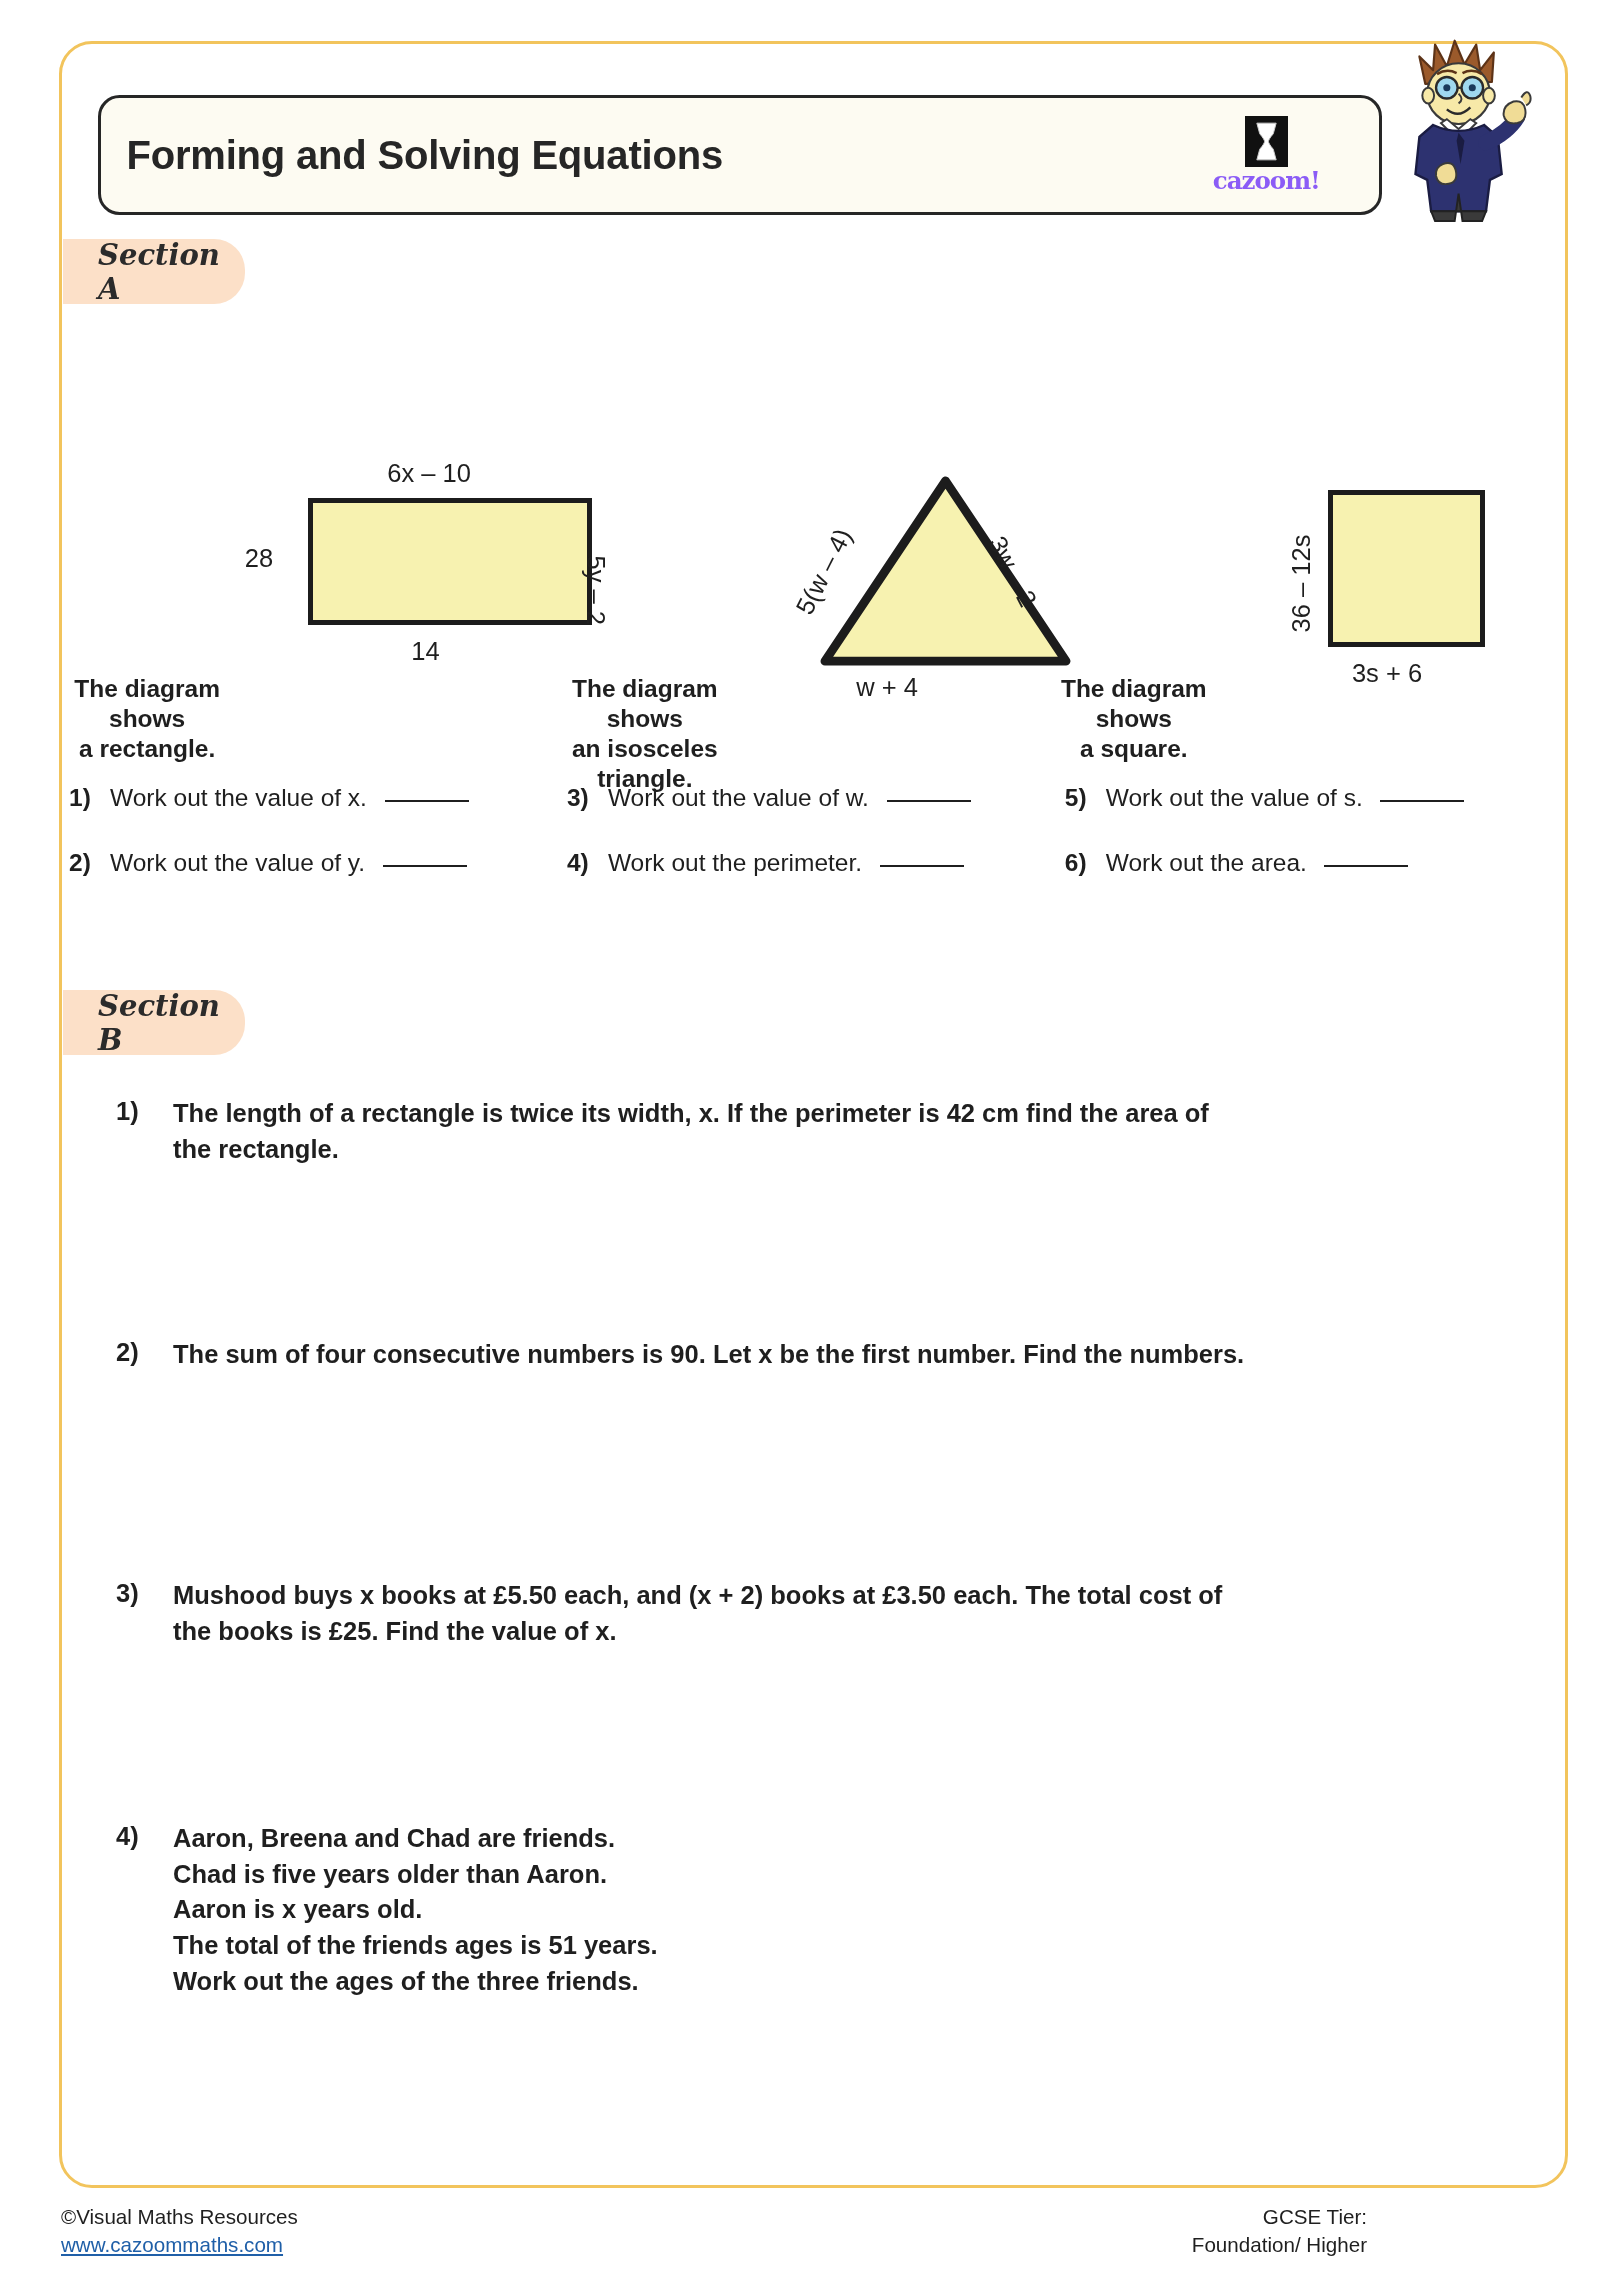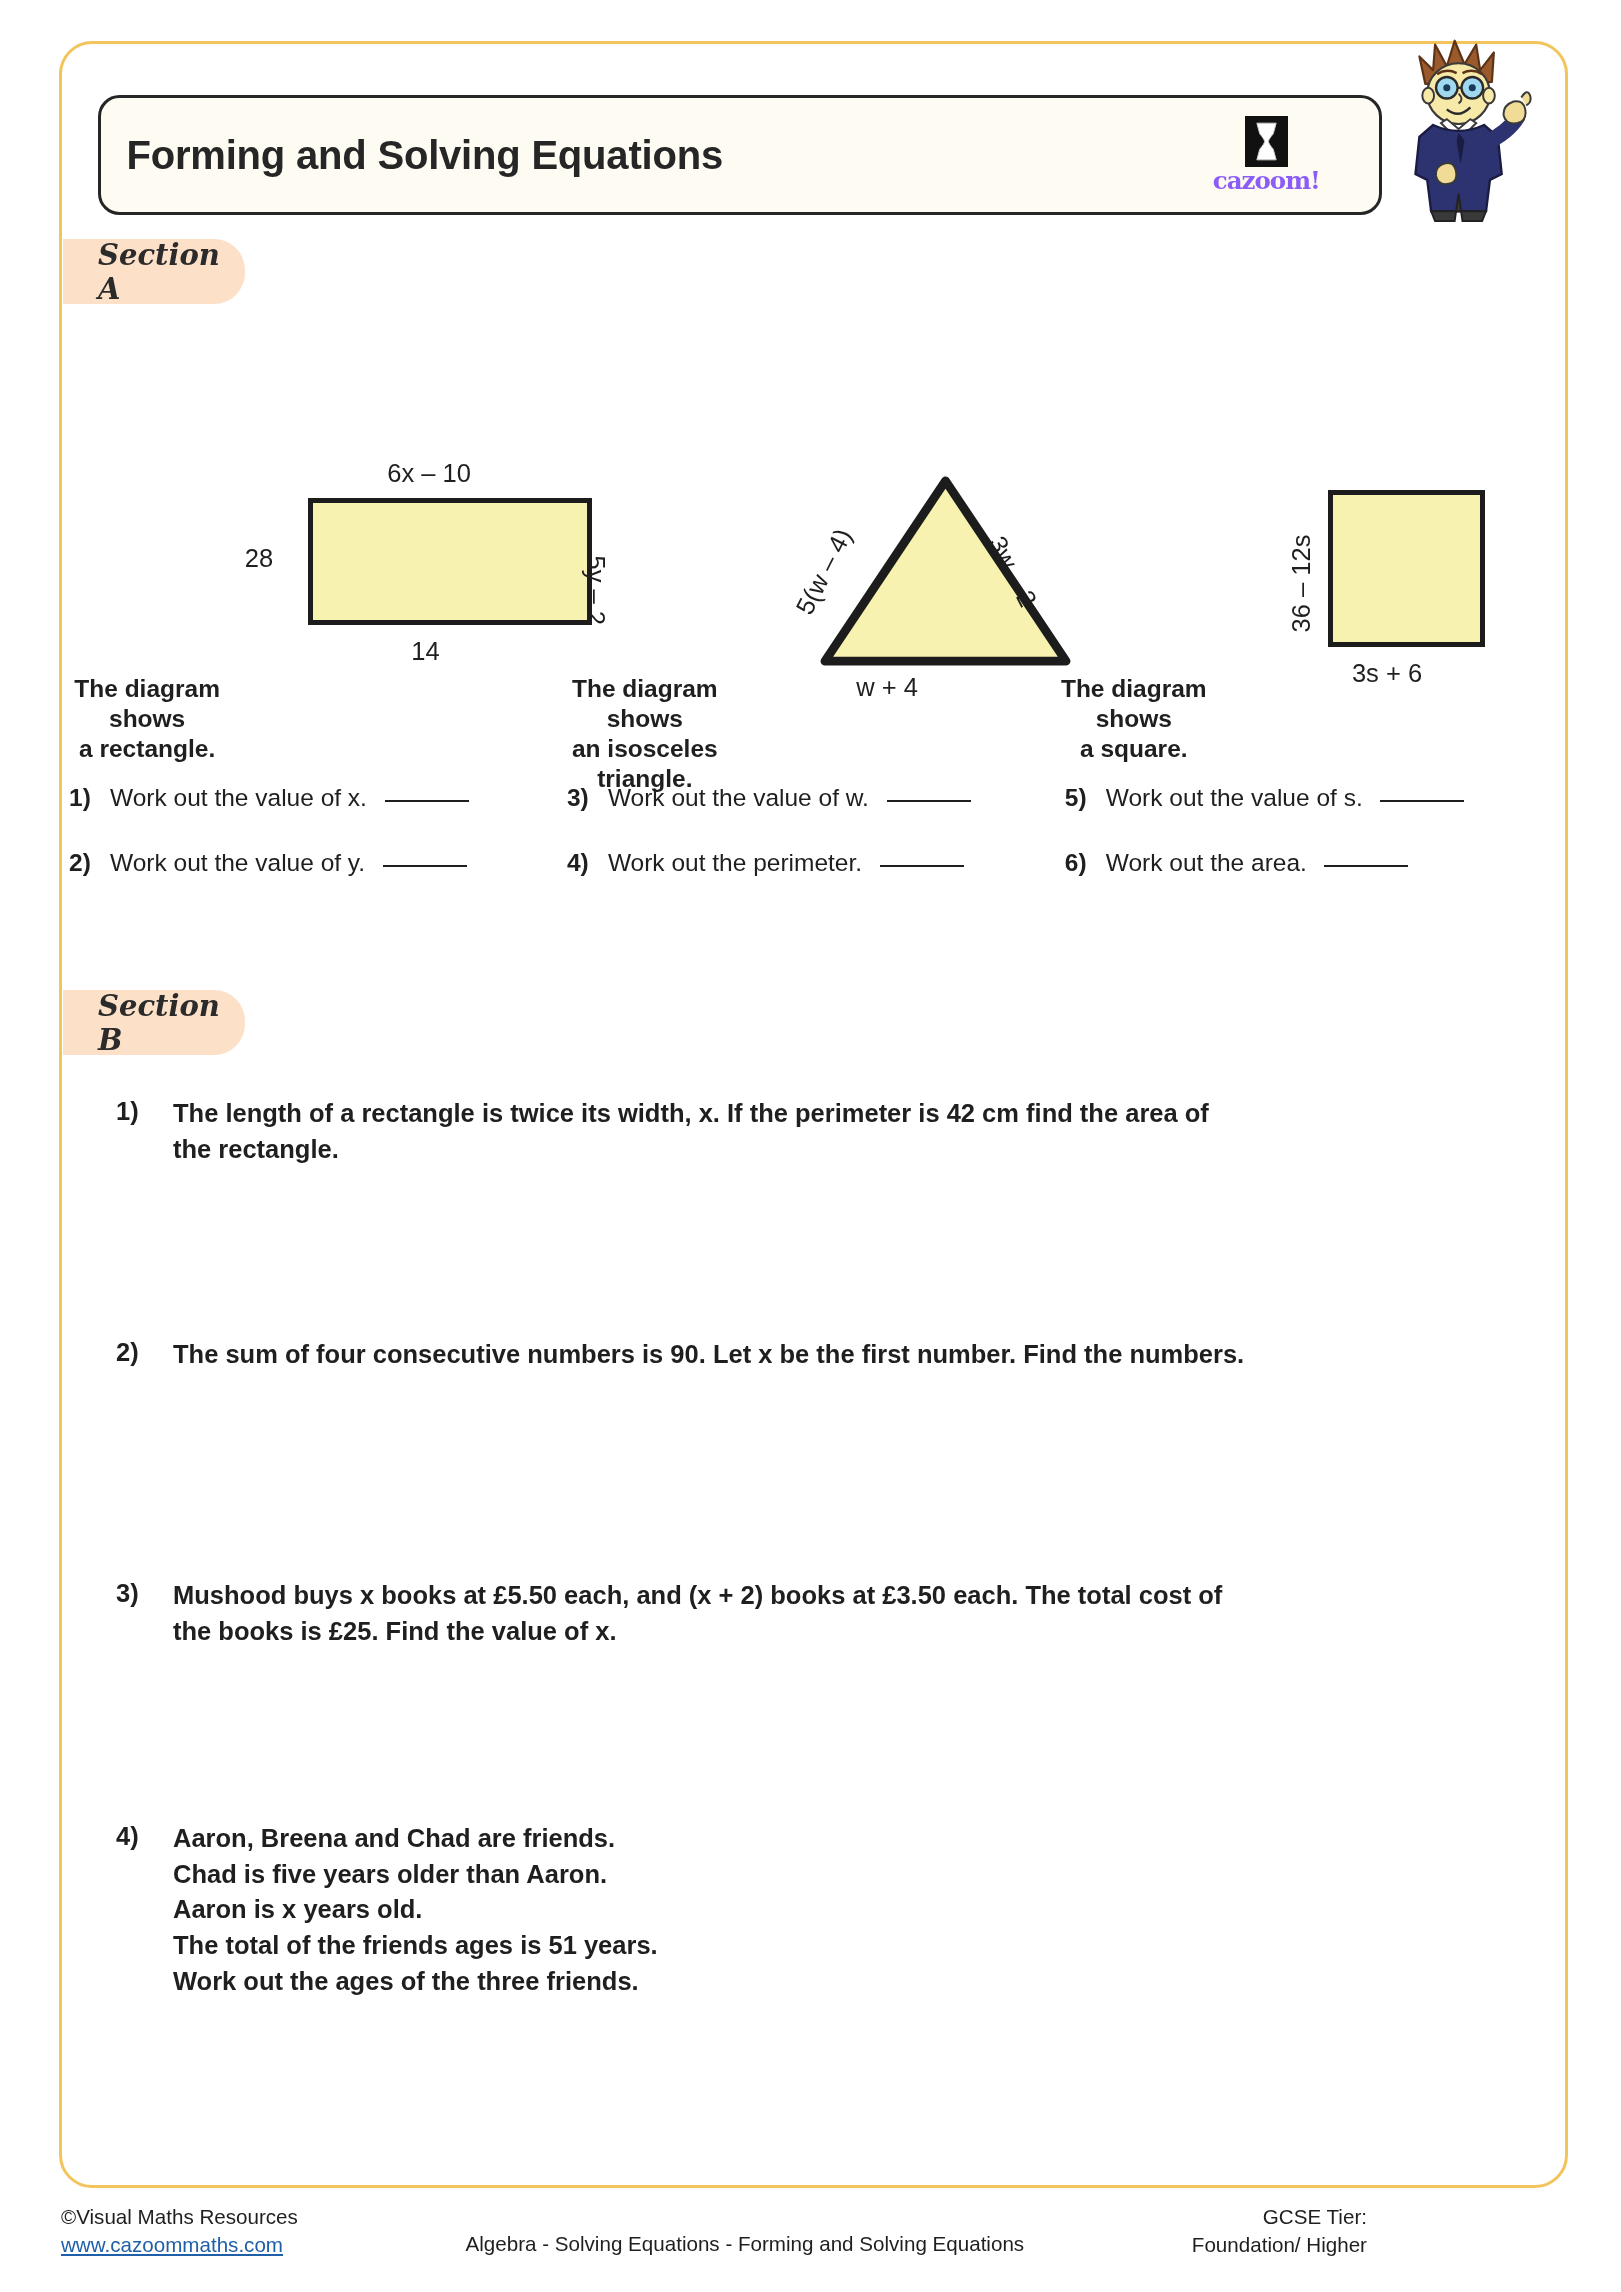--- a/index.html
+++ b/index.html
@@ -457,23 +457,20 @@
       </div>
     </div>
 
   </div>
 
   <div class="footer">
     <div class="foot-col foot-left">
       <div>©Visual Maths Resources</div>
       <a class="foot-link" href="#">www.cazoommaths.com</a>
     </div>
-    <div class="foot-col foot-center">
-      <div>Algebra - Solving Equations - Forming and Solving Equations</div>
-    </div>
     <div class="foot-col foot-right">
       <div>GCSE Tier:</div>
       <div>Foundation/ Higher</div>
     </div>
   </div>
 
 </div>
 
 
 </body></html>

